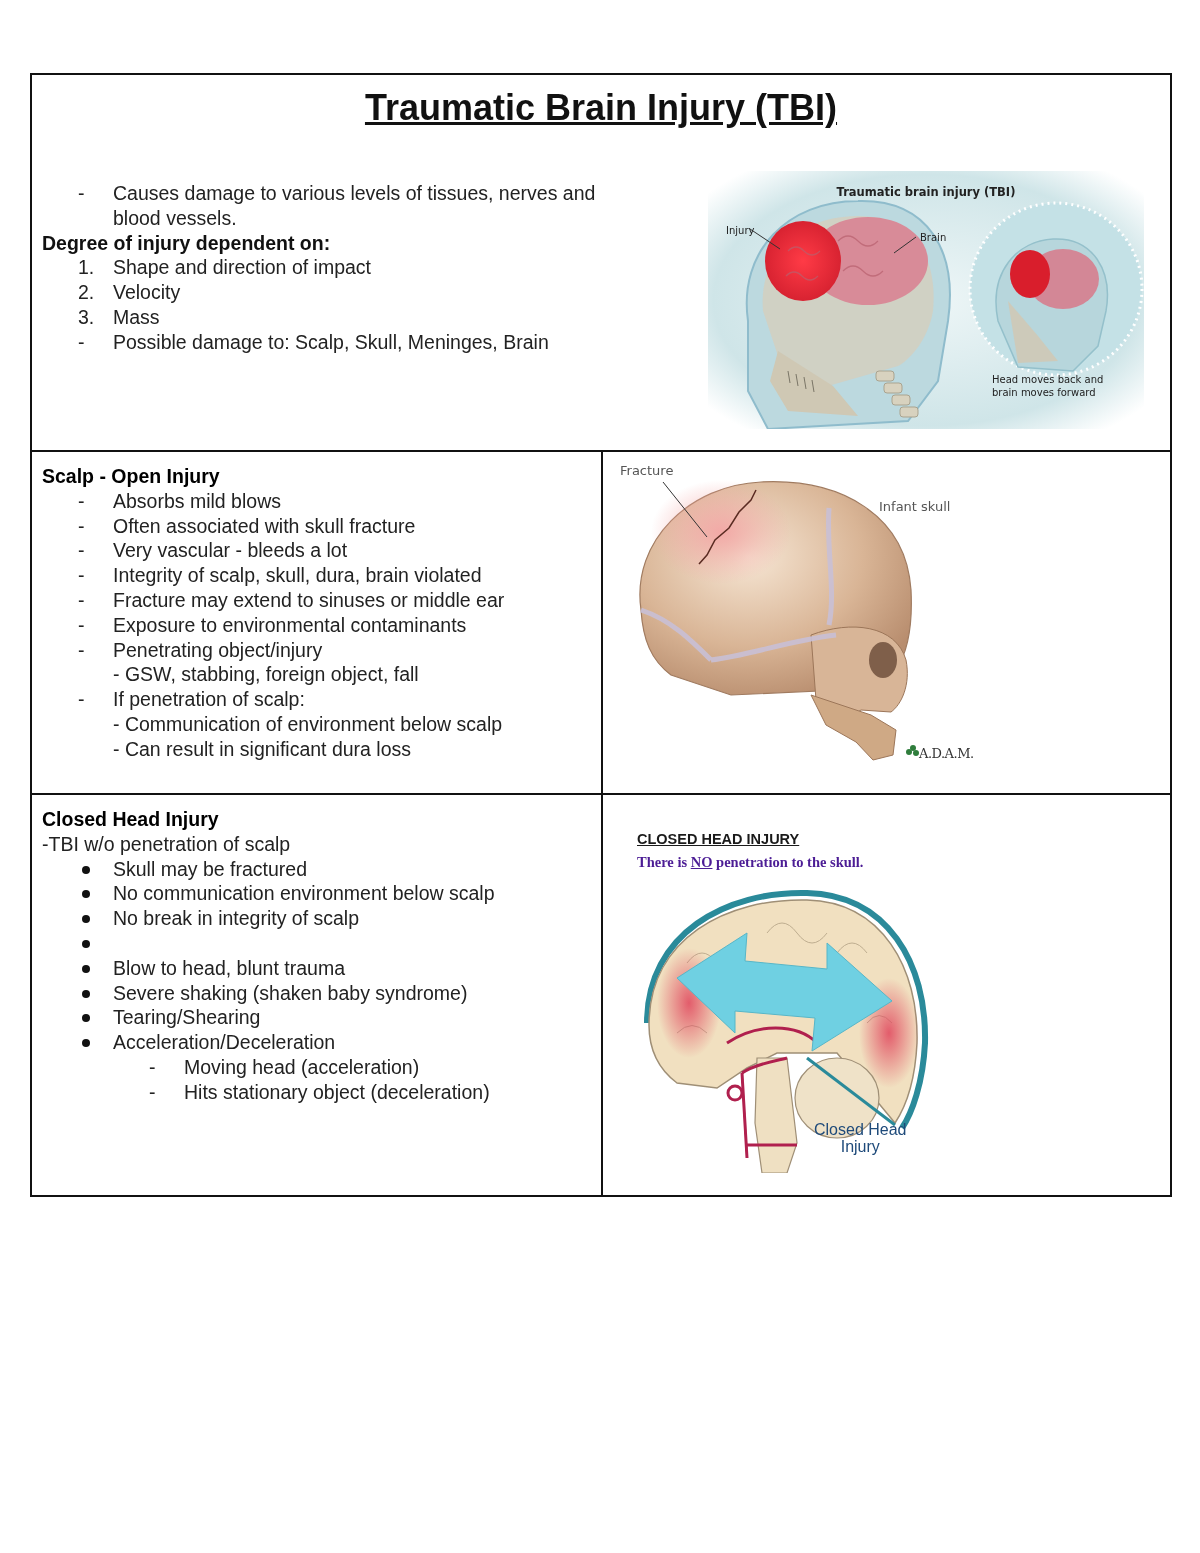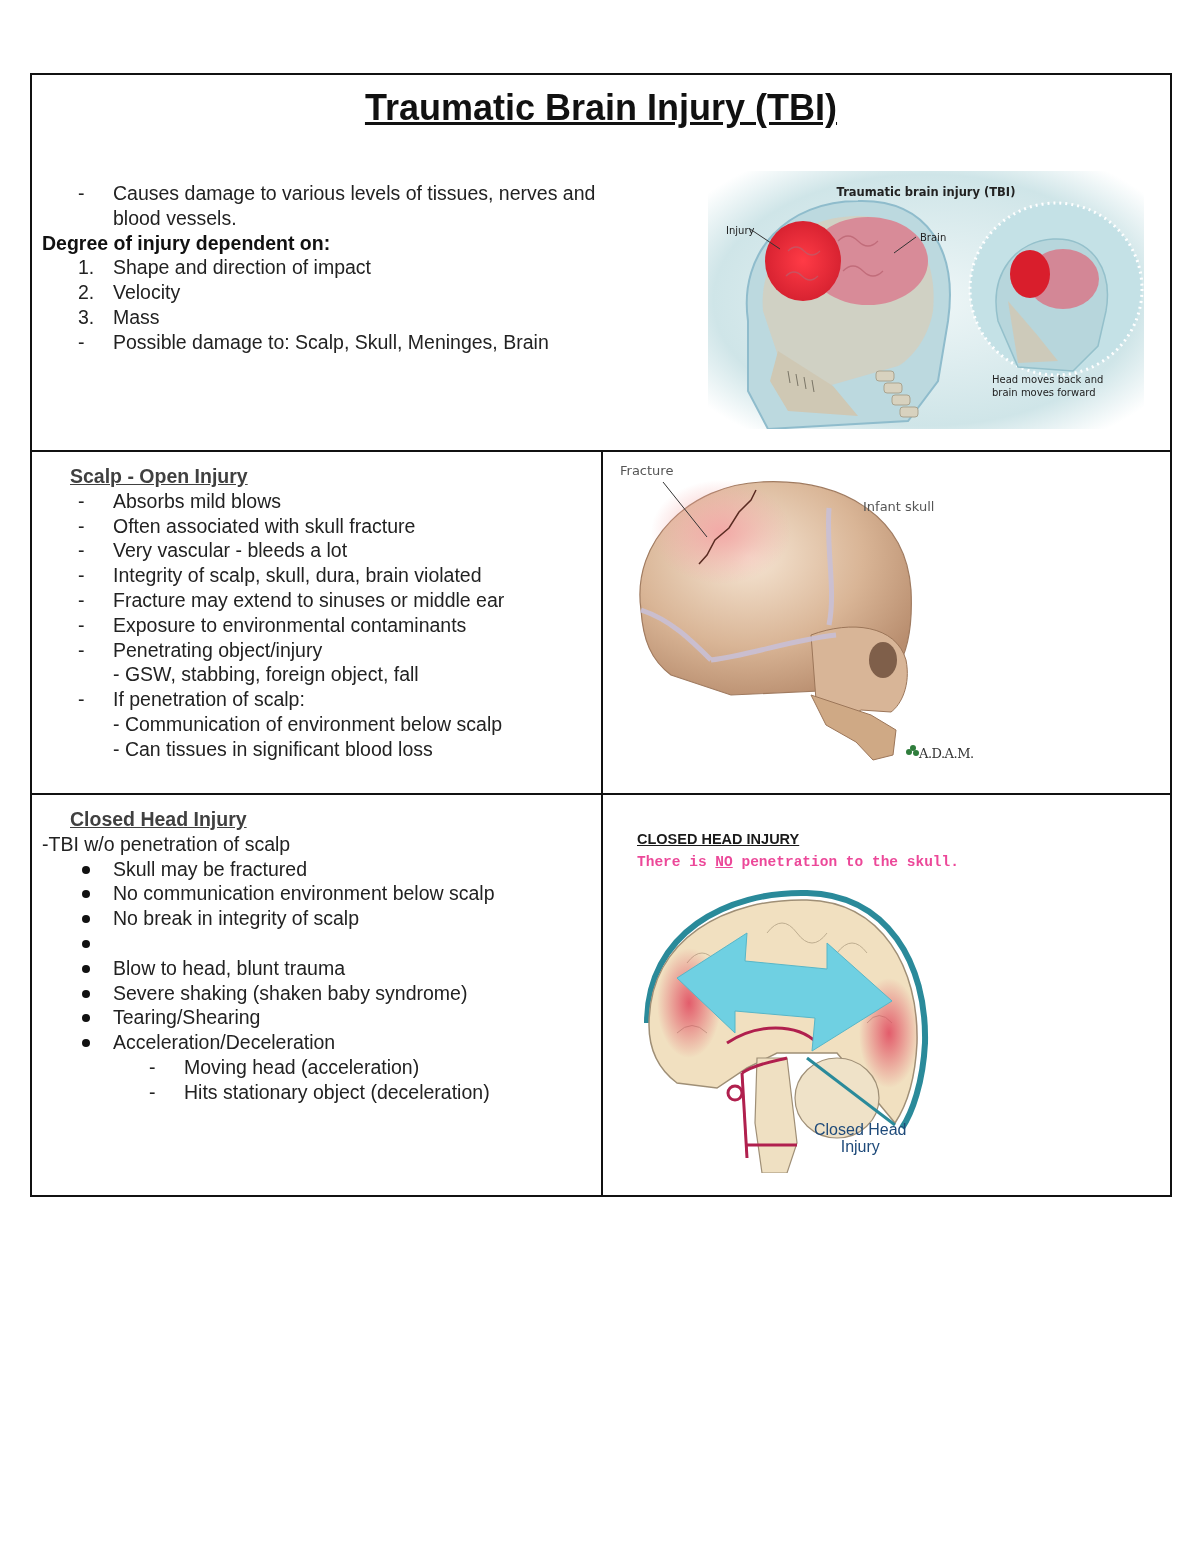--- a/index.html
+++ b/index.html
@@ -12,21 +12,21 @@
   .cell { position: absolute; box-sizing: border-box; padding-left: 48px; }
   .title { position: absolute; left: 0; right: 0; top: 12px; text-align: center;
            font-size: 36px; font-weight: bold; text-decoration: underline; letter-spacing: 0px; }
   .txt { font-size: 19.5px; line-height: 24.8px; color: #222; }
   .row { position: relative; padding-left: 79px; }
   .row .mk { position: absolute; left: 44px; width: 30px; }
   .row.lvl2 { padding-left: 150px; }
   .row.lvl2 .mk { left: 115px; }
   .plain { padding-left: 8px; }
   .bold-label { font-weight: bold; padding-left: 8px; color: #111; }
-  .section-head { font-weight: bold; text-decoration: underline; padding-left: 8px; color: #404040; margin-left: 28px; }
+  .section-head { font-weight: bold; padding-left: 8px; color: #000000; }
   .dot { display: inline-block; width: 8px; height: 8px; border-radius: 50%; background: #111;
          position: absolute; left: 48px; top: 9px; }
   .fig { position: absolute; }
   .fig-label { position: absolute; font-family: "DejaVu Sans", sans-serif; }
 </style>
 </head>
 <body>
 
 <div class="doc-table">
 
@@ -134,21 +134,21 @@
       <div class="row"><span class="mk">-</span><span>Absorbs mild blows</span></div>
       <div class="row"><span class="mk">-</span><span>Often associated with skull fracture</span></div>
       <div class="row"><span class="mk">-</span><span>Very vascular - bleeds a lot</span></div>
       <div class="row"><span class="mk">-</span><span>Integrity of scalp, skull, dura, brain violated</span></div>
       <div class="row"><span class="mk">-</span><span>Fracture may extend to sinuses or middle ear</span></div>
       <div class="row"><span class="mk">-</span><span>Exposure to environmental contaminants</span></div>
       <div class="row"><span class="mk">-</span><span>Penetrating object/injury</span></div>
       <div class="row"><span class="mk"></span><span>- GSW, stabbing, foreign object, fall</span></div>
       <div class="row"><span class="mk">-</span><span>If penetration of scalp:</span></div>
       <div class="row"><span class="mk"></span><span>- Communication of environment below scalp</span></div>
-      <div class="row"><span class="mk"></span><span>- Can tissues in significant blood loss</span></div>
+      <div class="row"><span class="mk"></span><span>- Can result in significant dura loss</span></div>
     </div>
   </div>
 
   <div class="cell" style="left:571px; top:377px; width:555px; height:341px;">
     <div class="fig" style="left:8px; top:8px; width:380px; height:320px;">
       <svg width="380" height="320" viewBox="0 0 380 320">
         <defs>
           <radialGradient id="skullg" cx="40%" cy="35%" r="70%">
             <stop offset="0%" stop-color="#f6e6d4"></stop>
             <stop offset="60%" stop-color="#d9b596"></stop>
@@ -178,21 +178,21 @@
 
         <line x1="52" y1="22" x2="96" y2="77" stroke="#333" stroke-width="1"></line>
 
         <g transform="translate(302,292)">
           <circle cx="0" cy="-4" r="3" fill="#2f7d3c"></circle>
             <circle cx="-4" cy="0" r="3" fill="#2f7d3c"></circle>
             <circle cx="3" cy="1" r="3" fill="#2f7d3c"></circle>
         </g>
       </svg>
       <div class="fig-label" style="left:9px; top:3px; font-size:13px; color:#555;">Fracture</div>
-      <div class="fig-label" style="left:252px; top:39px; font-size:13px; color:#555;">Infant skull</div>
+      <div class="fig-label" style="left:268px; top:39px; font-size:13px; color:#555;">Infant skull</div>
       <div class="fig-label" style="left:308px; top:286px; font-size:13px; color:#333; font-family:'DejaVu Serif', serif; letter-spacing:-0.5px;">A.D.A.M.</div>
     </div>
   </div>
 
   <div class="cell" style="left:0; top:720px; width:569px; height:400px;">
     <div class="txt" style="position:absolute; left:2px; top:12px; width:560px;">
       <div class="section-head">Closed Head Injury</div>
       <div class="plain">-TBI w/o penetration of scalp</div>
       <div class="row"><span class="dot"></span><span>Skull may be fractured</span></div>
       <div class="row"><span class="dot"></span><span>No communication environment below scalp</span></div>
@@ -203,21 +203,21 @@
       <div class="row"><span class="dot"></span><span>Tearing/Shearing</span></div>
       <div class="row"><span class="dot"></span><span>Acceleration/Deceleration</span></div>
       <div class="row lvl2"><span class="mk">-</span><span>Moving head (acceleration)</span></div>
       <div class="row lvl2"><span class="mk">-</span><span>Hits stationary object (deceleration)</span></div>
     </div>
   </div>
 
   <div class="cell" style="left:571px; top:720px; width:567px; height:400px;">
     <div class="fig" style="left:34px; top:36px; width:300px; height:340px;">
       <div class="fig-label" style="left:0; top:0; font-size:14.5px; font-weight:bold; text-decoration:underline; color:#1a1a1a; font-family:'Liberation Sans', sans-serif;">CLOSED HEAD INJURY</div>
-      <div class="fig-label" style="left:0; top:23px; font-size:14.5px; font-weight:bold; color:#ec4899; white-space:nowrap; font-family:Liberation Mono, monospace;">
+      <div class="fig-label" style="left:0; top:23px; font-size:14.5px; font-weight:bold; color:#4c1d95; white-space:nowrap; font-family:Liberation Serif, serif;">
         <span>There is </span><span style="text-decoration:underline;">NO</span><span> penetration to the skull.</span>
       </div>
       <svg style="position:absolute; left:0; top:52px;" width="300" height="290" viewBox="0 0 300 290">
         <defs>
           <radialGradient id="bruise" cx="50%" cy="50%" r="50%">
             <stop offset="0%" stop-color="#e0455c" stop-opacity="0.85"></stop>
             <stop offset="100%" stop-color="#e0455c" stop-opacity="0"></stop>
           </radialGradient>
         </defs>
 

